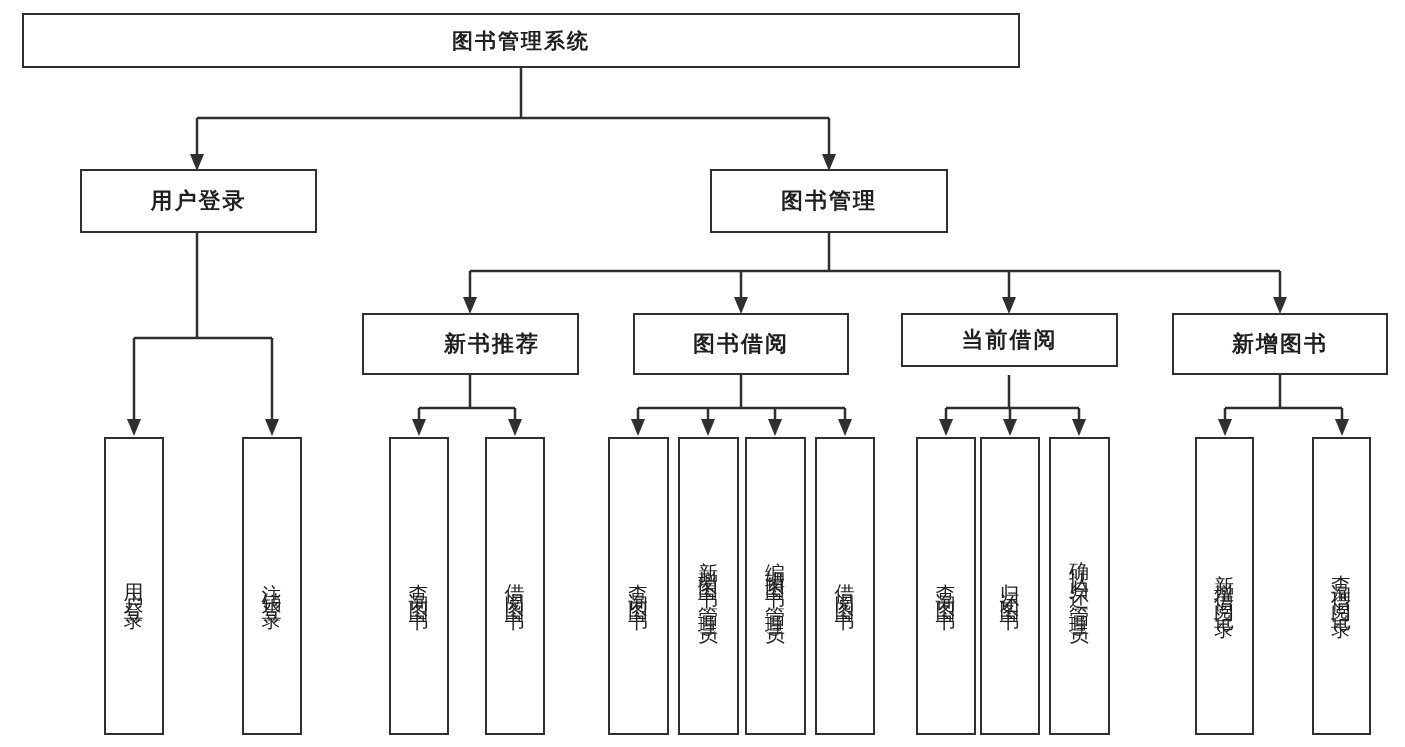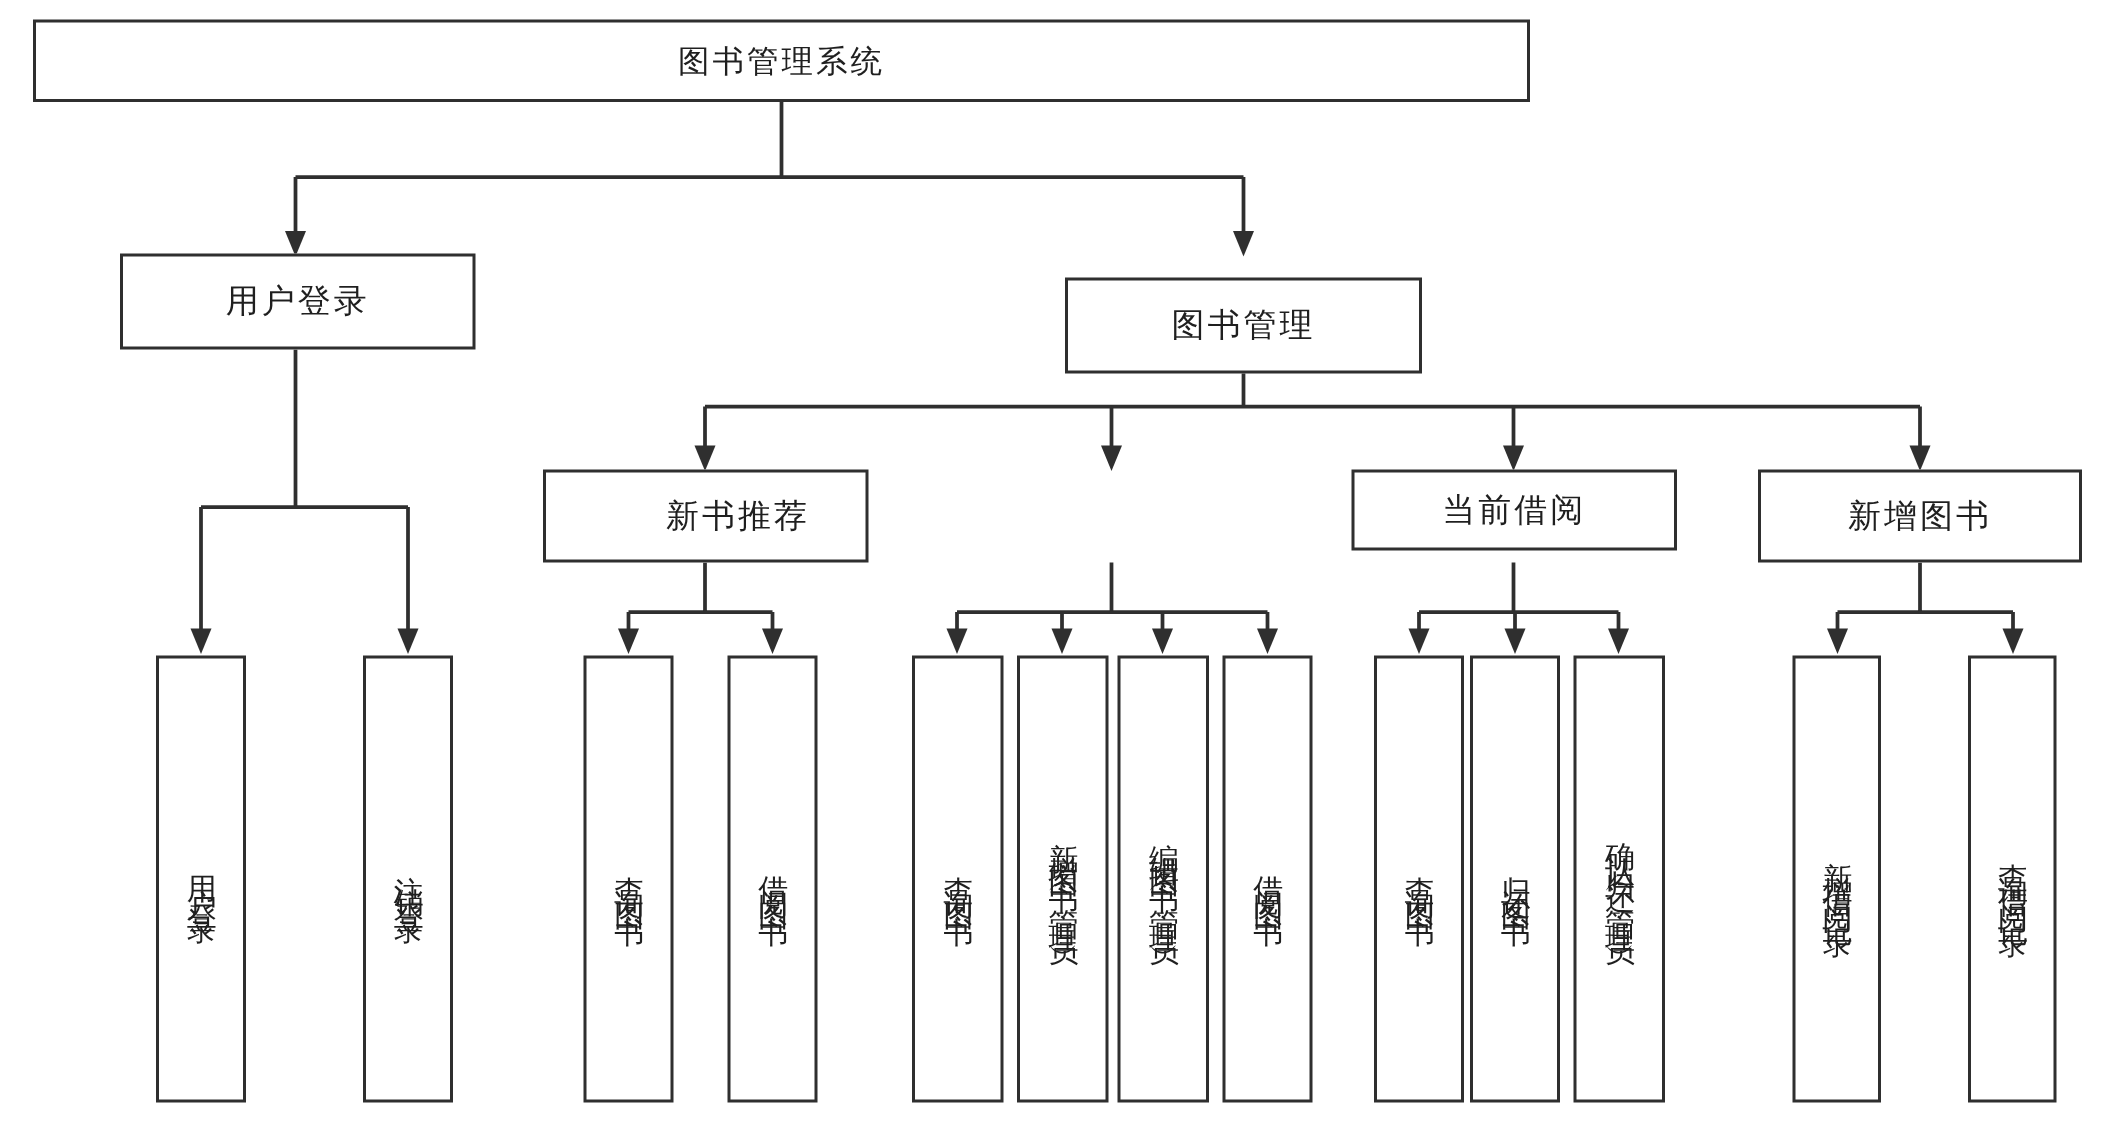--- a/index.html
+++ b/index.html
@@ -9,21 +9,21 @@
     position:relative; width:1405px; height:747px;
     background:var(--background); overflow:hidden;
   }
   #wires { position:absolute; left:0; top:0; width:1405px; height:747px; }
   .box {
     position:absolute; background:#fff;
     border:2.5px solid var(--line);
     display:flex; align-items:center; justify-content:center;
     color:var(--text);
   }
-  .hnode { font-size:22px; letter-spacing:2px; white-space:nowrap; }
+  .hnode { font-size:22px; letter-spacing:2px; white-space:nowrap;font-weight:bold; }
   .root  { font-size:21px; }
   .leaf  { font-size:20px; }
   .vtext {
     writing-mode:vertical-rl; text-orientation:mixed;
     letter-spacing:9px; line-height:1;
   }
   #watermark {
     position:absolute; right:6px; bottom:3px;
     font-size:21px; color:var(--watermark);
     text-shadow:0 0 5px #fff, 0 0 2px #fff;
@@ -71,23 +71,24 @@
       <polygon points="1003,419 1017,419 1010,436"></polygon>
       <polygon points="1072,419 1086,419 1079,436"></polygon>
       <polygon points="1218,419 1232,419 1225,436"></polygon>
       <polygon points="1335,419 1349,419 1342,436"></polygon>
     </g>
   </svg>
 
   <div class="box hnode root" style="left:22px; top:13px; width:998px; height:55px;">图书管理系统</div>
 
   <div class="box hnode" style="left:80px; top:169px; width:237px; height:64px;">用户登录</div>
-  <div class="box hnode" style="left:710px; top:169px; width:238px; height:64px;margin-top:16px;">图书管理</div>
+  <div class="box hnode" style="left:710px; top:169px; width:238px; height:64px;">图书管理</div>
 
   <div class="box hnode" style="left:362px; top:313px; width:217px; height:62px;padding-left:43px;">新书推荐</div>
+  <div class="box hnode" style="left:633px; top:313px; width:216px; height:62px;">图书借阅</div>
   <div class="box hnode" style="left:901px; top:313px; width:217px; height:54px;">当前借阅</div>
   <div class="box hnode" style="left:1172px; top:313px; width:216px; height:62px;">新增图书</div>
 
   <div class="box leaf" style="left:104px; top:437px; width:60px; height:298px;">
     <span class="vtext">用户登录</span>
   </div>
   <div class="box leaf" style="left:242px; top:437px; width:60px; height:298px;">
     <span class="vtext">注销登录</span>
   </div>
 

